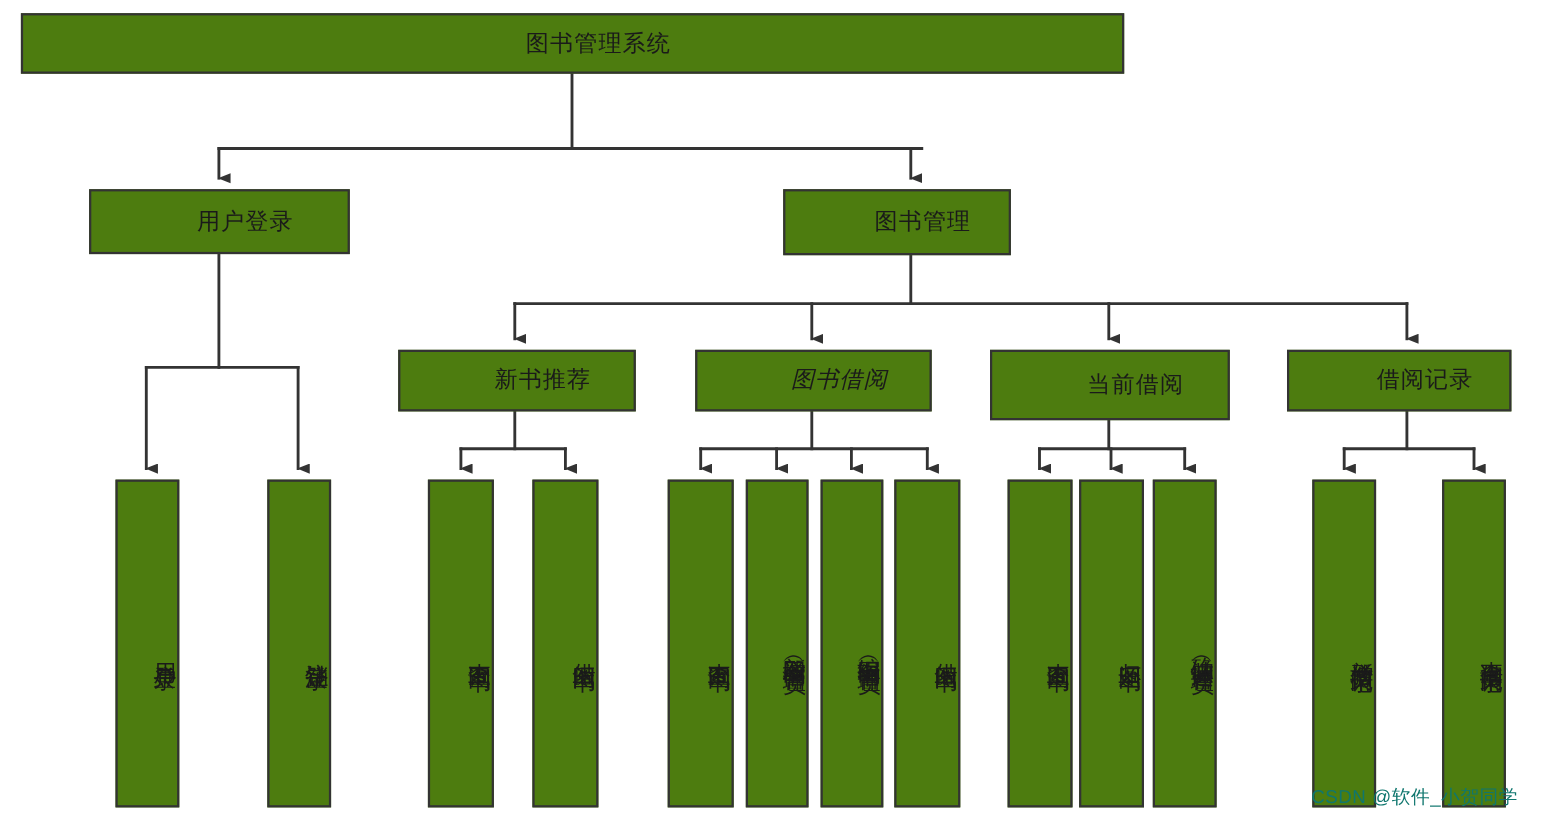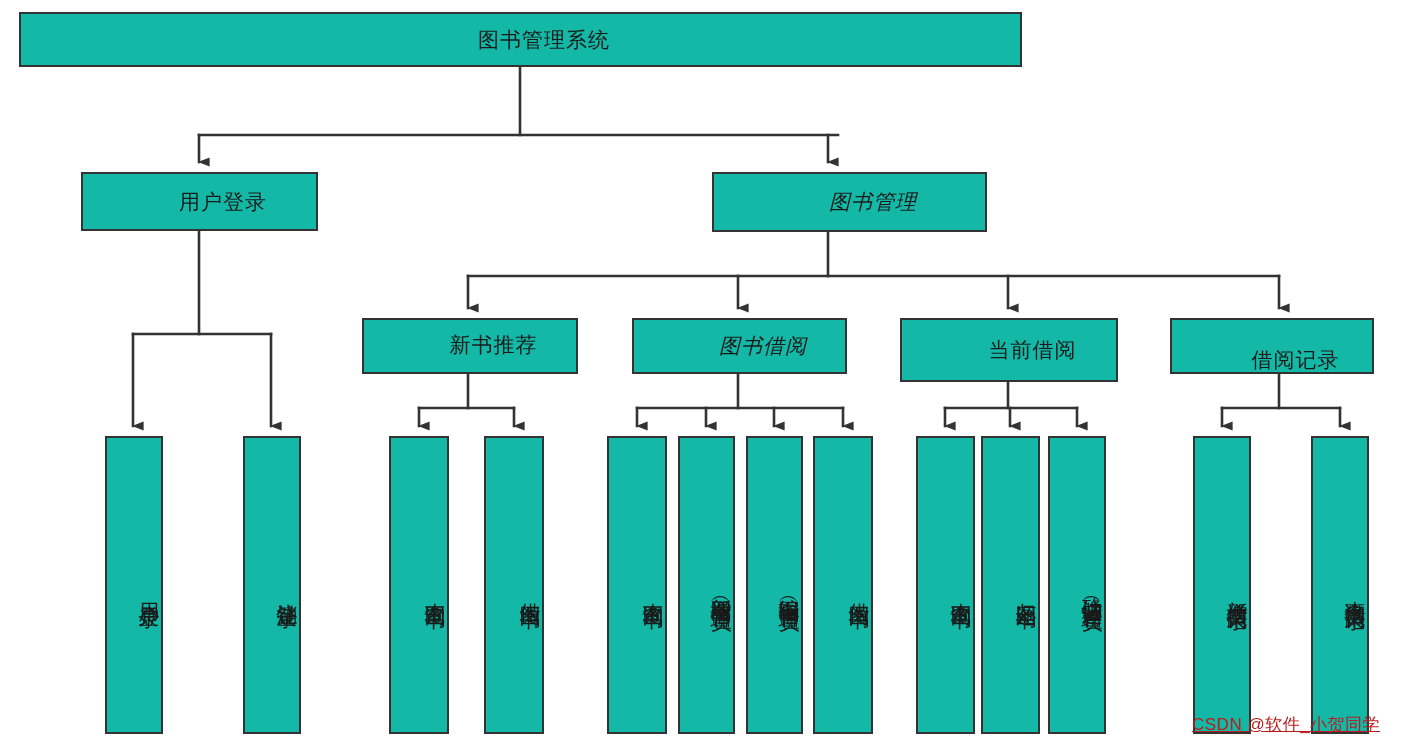--- a/index.html
+++ b/index.html
@@ -24,21 +24,21 @@
     left: 0;
     top: 0;
     width: 1405px;
     height: 747px;
     pointer-events: none;
   }
   .node {
     position: absolute;
     box-sizing: border-box;
     border: 2.5px solid #333333;
-    background: #14b8a6;
+    background: #4d7c0f;
     display: flex;
     align-items: center;
     justify-content: center;
     color: #1a1a1a;
     padding-left: 47px;
   }
   .node.horizontal {
     font-size: 21px;
     letter-spacing: 1px;
   }
@@ -57,25 +57,24 @@
     white-space: nowrap;
   }
   .vertical .node-label {
     text-align: center;
   }
   .watermark {
     position: absolute;
     left: 1192px;
     top: 713px;
     font-size: 17px;
-    color: #b91c1c;
+    color: #0f766e;
     letter-spacing: 0.5px;
     white-space: nowrap;
     user-select: none;
-    text-decoration: underline;
   }
 </style>
 </head>
 <body>
 
 <div id="diagram-root">
 
   <svg class="connectors" viewBox="0 0 1405 747" xmlns="http://www.w3.org/2000/svg">
     <defs>
       <marker id="arrowhead" markerWidth="10" markerHeight="12" refX="4.6" refY="10.6" orient="auto" markerUnits="userSpaceOnUse">
@@ -127,37 +126,37 @@
   </svg>
 
   <div class="node horizontal" style="left:19px; top:12px; width:1003px; height:55px;">
     <span class="node-label">图书管理系统</span>
   </div>
 
   <div class="node horizontal" style="left:81px; top:172px; width:237px; height:59px;">
     <span class="node-label">用户登录</span>
   </div>
 
-  <div class="node horizontal" style="left:712px; top:172px; width:275px; height:60px;font-style:italic;">
+  <div class="node horizontal" style="left:712px; top:172px; width:207px; height:60px;">
     <span class="node-label">图书管理</span>
   </div>
 
   <div class="node horizontal" style="left:362px; top:318px; width:216px; height:56px;font-family:Liberation Serif, serif;">
     <span class="node-label">新书推荐</span>
   </div>
 
   <div class="node horizontal" style="left:632px; top:318px; width:215px; height:56px;font-style:italic;">
     <span class="node-label">图书借阅</span>
   </div>
 
   <div class="node horizontal" style="left:900px; top:318px; width:218px; height:64px;">
     <span class="node-label">当前借阅</span>
   </div>
 
-  <div class="node horizontal" style="left:1170px; top:318px; width:204px; height:56px;align-items:flex-end;">
+  <div class="node horizontal" style="left:1170px; top:318px; width:204px; height:56px;">
     <span class="node-label">借阅记录</span>
   </div>
 
   <div class="node vertical" style="left:105px; top:436px; width:58px; height:298px;">
     <span class="node-label">用户登录</span>
   </div>
 
   <div class="node vertical" style="left:243px; top:436px; width:58px; height:298px;">
     <span class="node-label">注销登录</span>
   </div>

